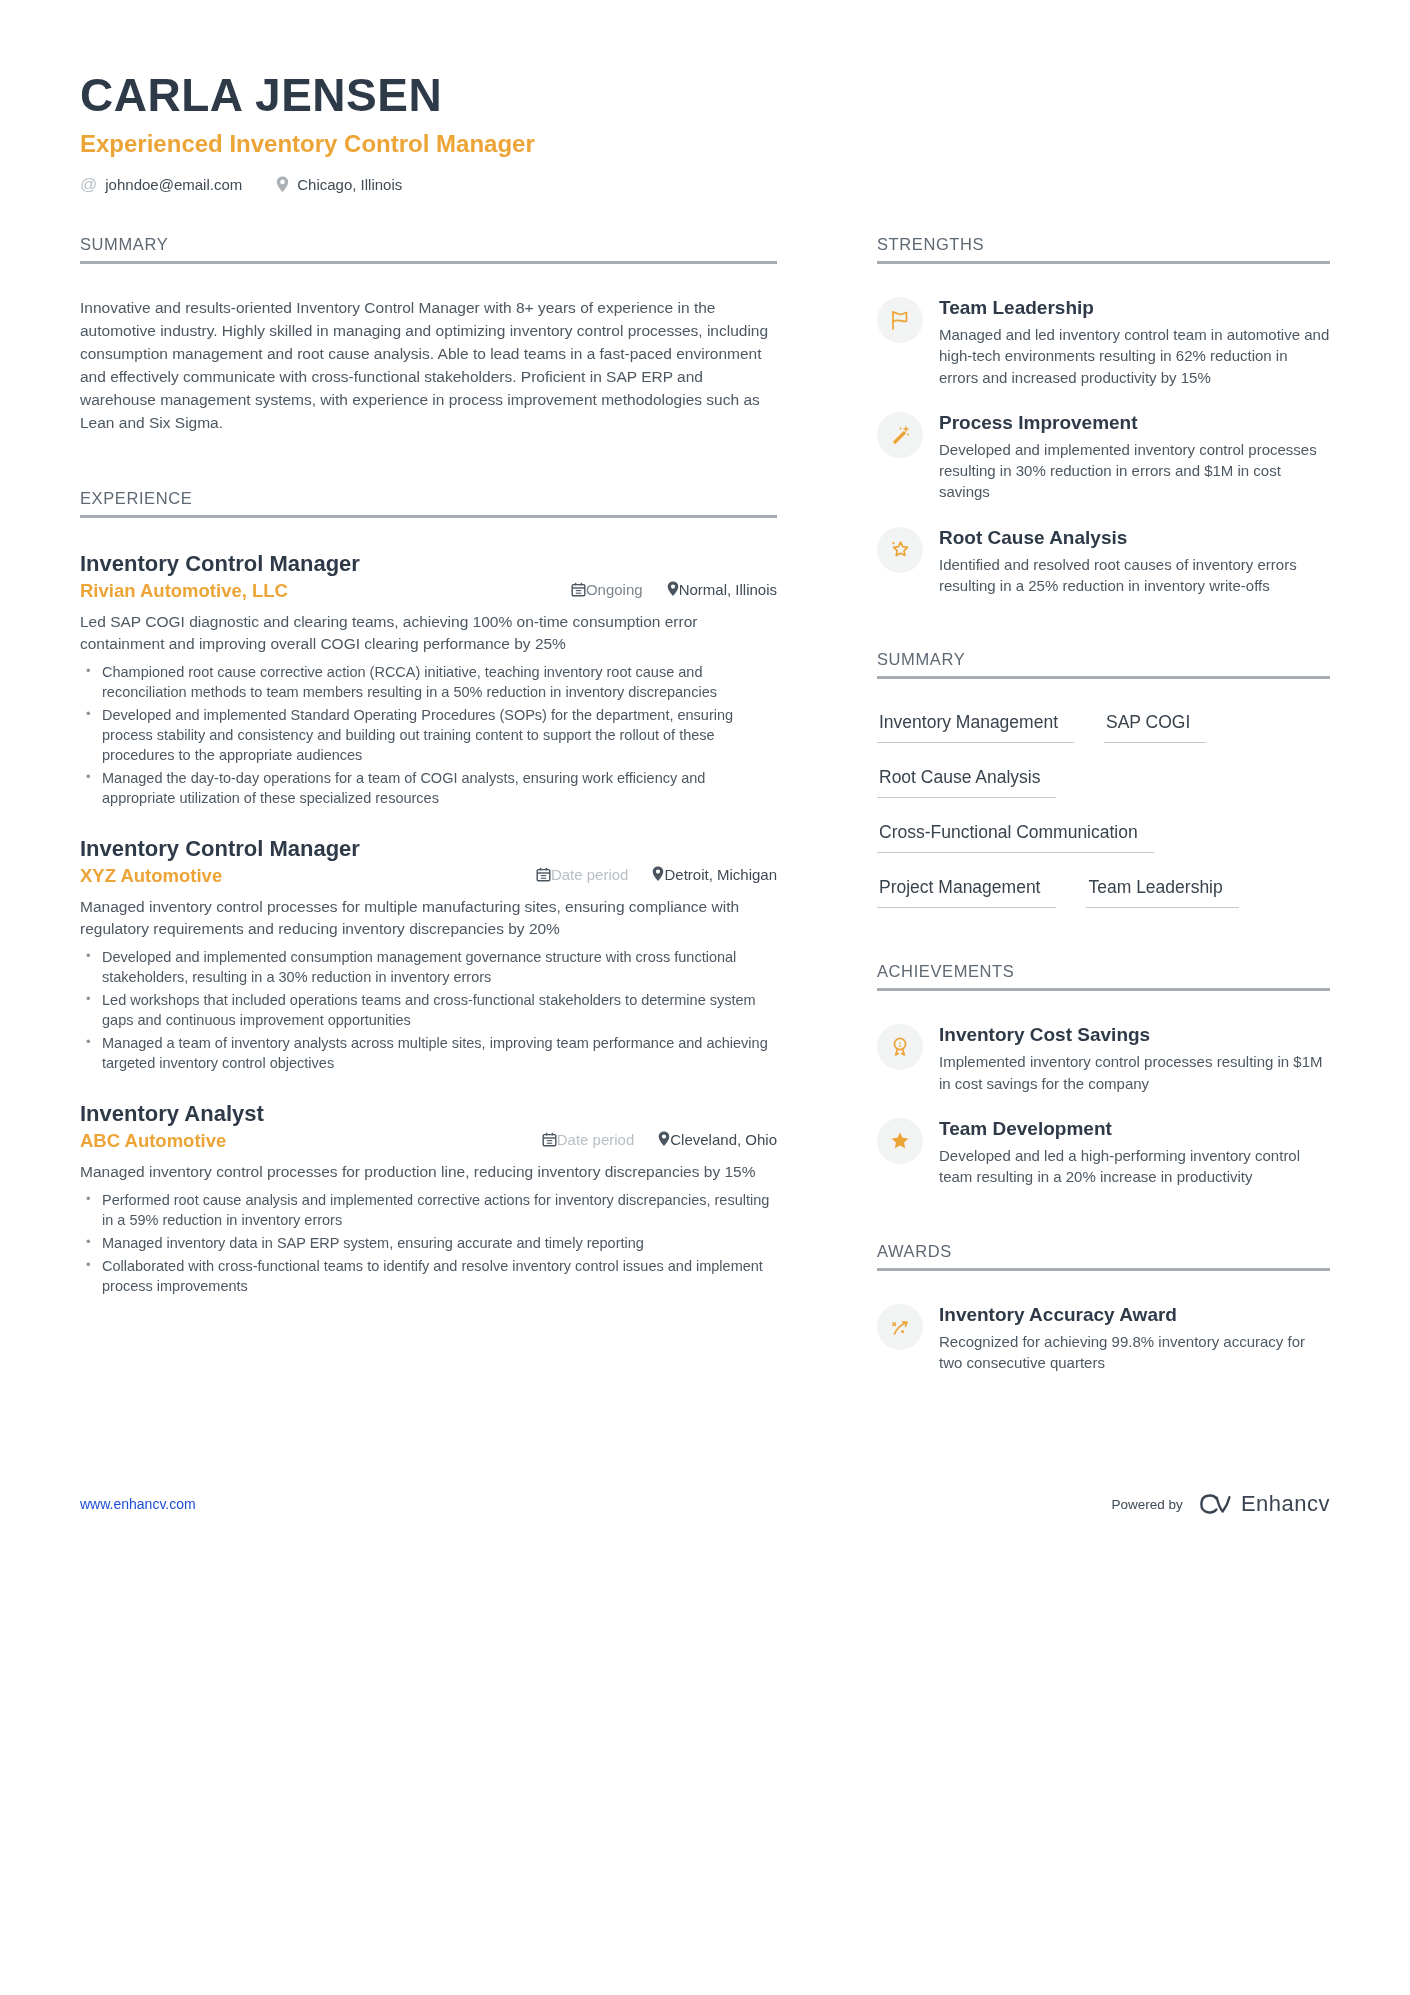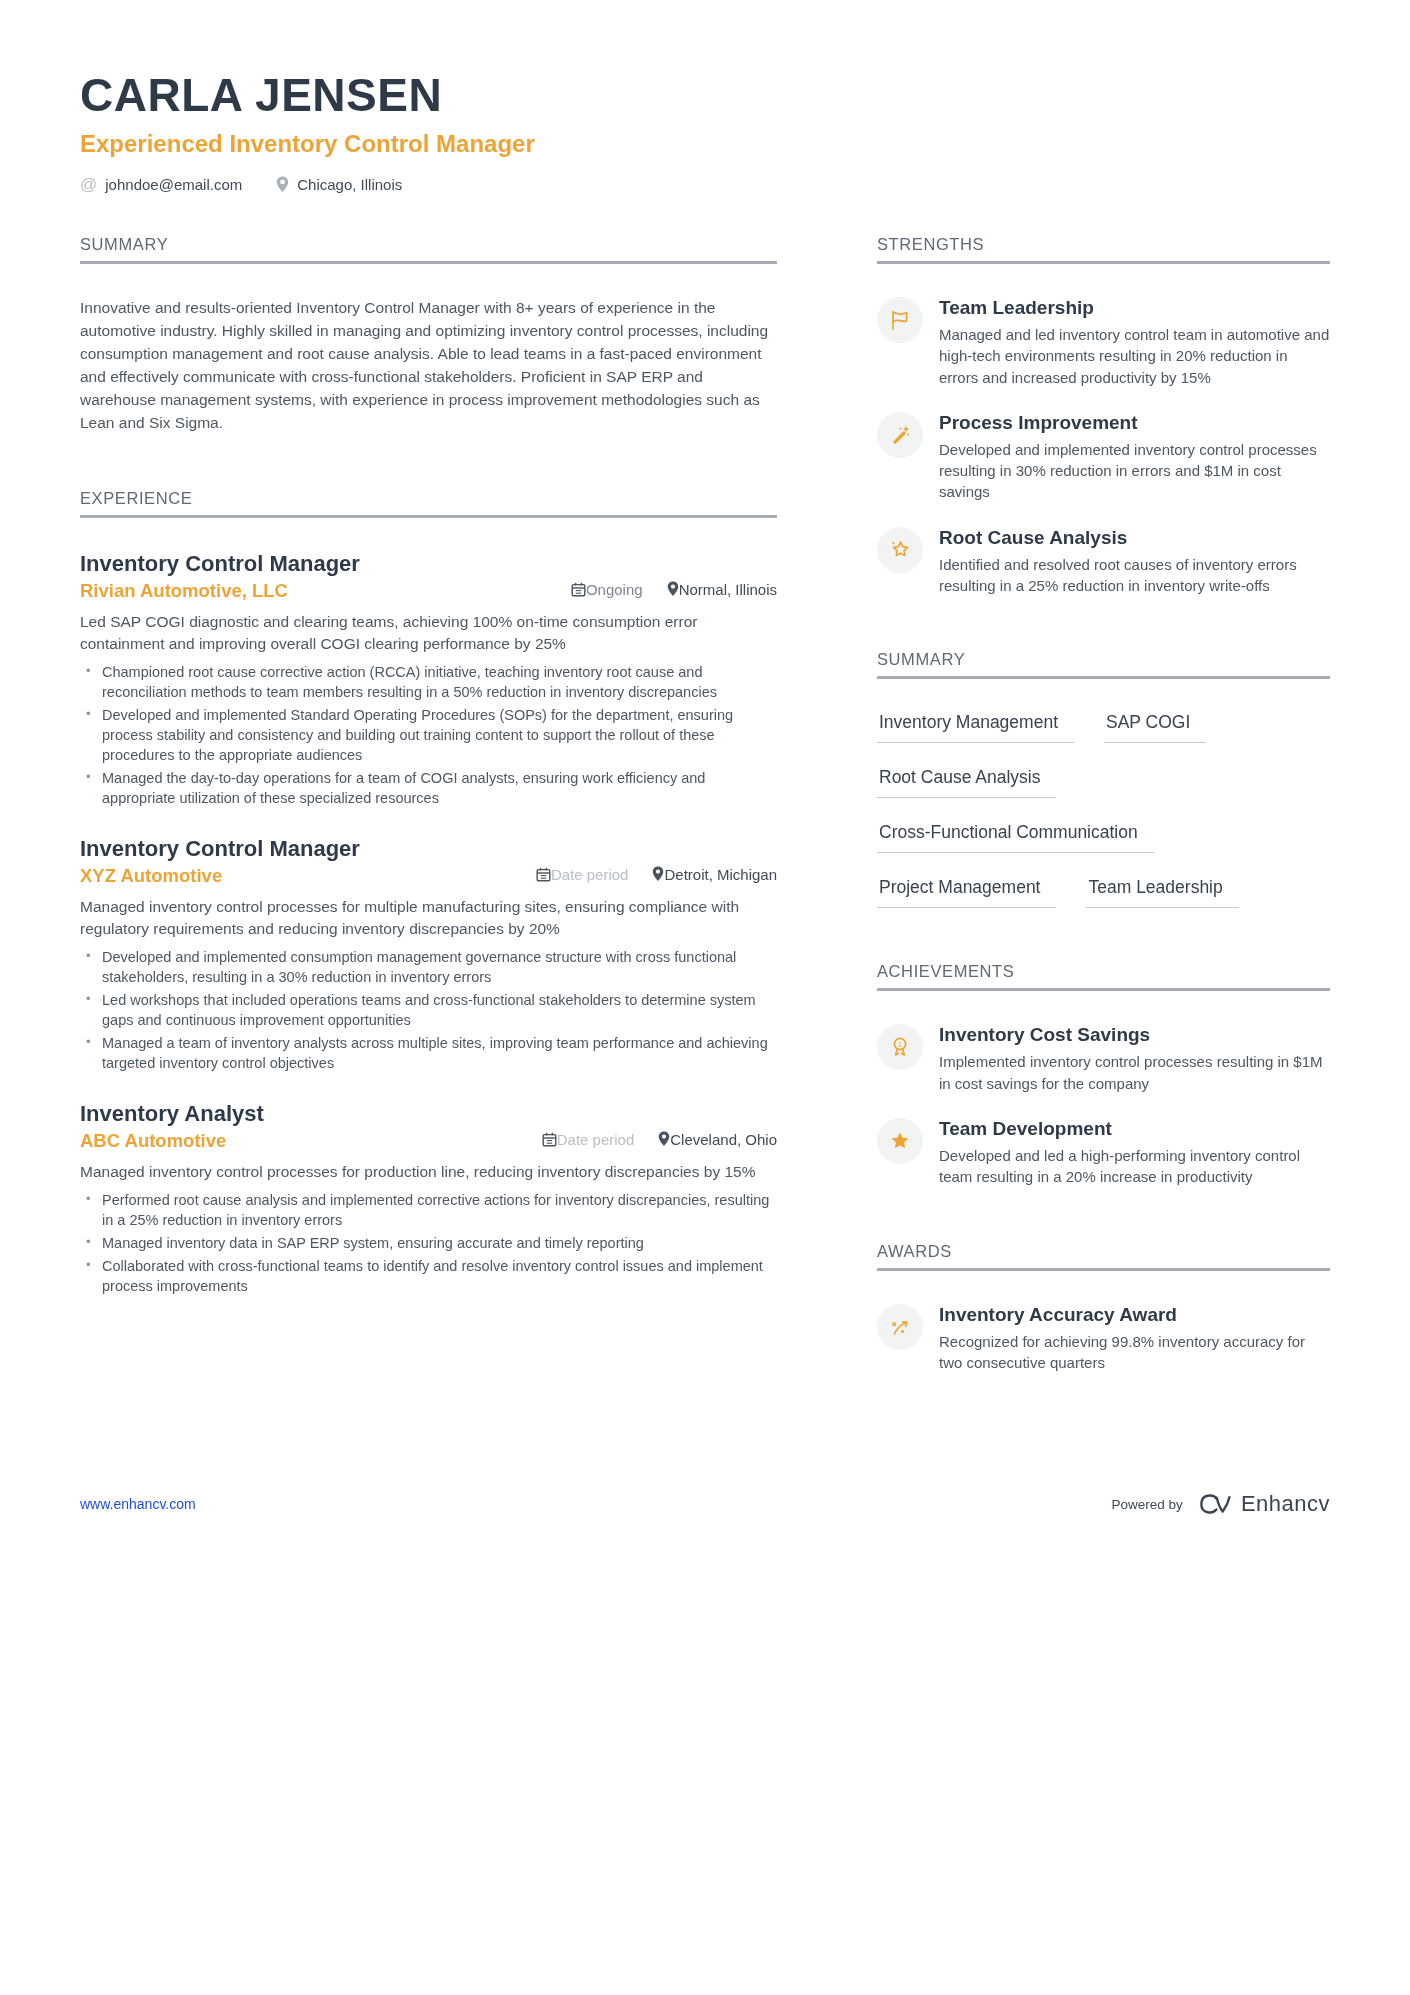--- a/index.html
+++ b/index.html
@@ -255,21 +255,21 @@
                   <svg width="12" height="16" viewBox="0 0 13 17">
                       <path d="M6.5 0.5 C3.2 0.5 0.8 2.9 0.8 6 c0 4 5.7 10 5.7 10 s5.7-6 5.7-10 C12.2 2.9 9.8 0.5 6.5 0.5 z M6.5 8.2 a2.3 2.3 0 1 1 0-4.6 a2.3 2.3 0 0 1 0 4.6 z" fill="#4a545e"></path>
                     </svg>
                 </span>
                 <span>Cleveland, Ohio</span>
               </span>
             </div>
           </div>
           <p class="job-summary">Managed inventory control processes for production line, reducing inventory discrepancies by 15%</p>
           <ul class="bullets">
-            <li>Performed root cause analysis and implemented corrective actions for inventory discrepancies, resulting in a 25% reduction in inventory errors</li>
+            <li>Performed root cause analysis and implemented corrective actions for inventory discrepancies, resulting in a 59% reduction in inventory errors</li>
             <li>Managed inventory data in SAP ERP system, ensuring accurate and timely reporting</li>
             <li>Collaborated with cross-functional teams to identify and resolve inventory control issues and implement process improvements</li>
           </ul>
         </div>
 
       </section>
     </div>
 
     <div class="col-right">
 
@@ -278,21 +278,21 @@
 
         <div class="side-item">
           <div class="icon-circle">
             <svg width="24" height="24" viewBox="0 0 24 24" fill="none" stroke="#eda436" stroke-width="1.7" stroke-linecap="round" stroke-linejoin="round">
                 <line x1="5" y1="21" x2="5" y2="3.5"></line>
                 <path d="M5 5 C8 3 10.5 8 14.5 6 L18.5 4.5 L18.5 13 C14.5 15 11.5 10 5 13.5"></path>
               </svg>
           </div>
           <div>
             <h3>Team Leadership</h3>
-            <p>Managed and led inventory control team in automotive and high-tech environments resulting in 20% reduction in errors and increased productivity by 15%</p>
+            <p>Managed and led inventory control team in automotive and high-tech environments resulting in 62% reduction in errors and increased productivity by 15%</p>
           </div>
         </div>
 
         <div class="side-item">
           <div class="icon-circle">
             <svg width="24" height="24" viewBox="0 0 24 24">
                 <line x1="7" y1="19" x2="16" y2="10" stroke="#eda436" stroke-width="3.4" stroke-linecap="round"></line>
                 <path d="M18 4 v4 M16 6 h4" stroke="#eda436" stroke-width="1.4" stroke-linecap="round"></path>
                 <circle cx="12.5" cy="5.5" r="1" fill="#eda436"></circle>
                 <circle cx="20" cy="11.5" r="1" fill="#eda436"></circle>

